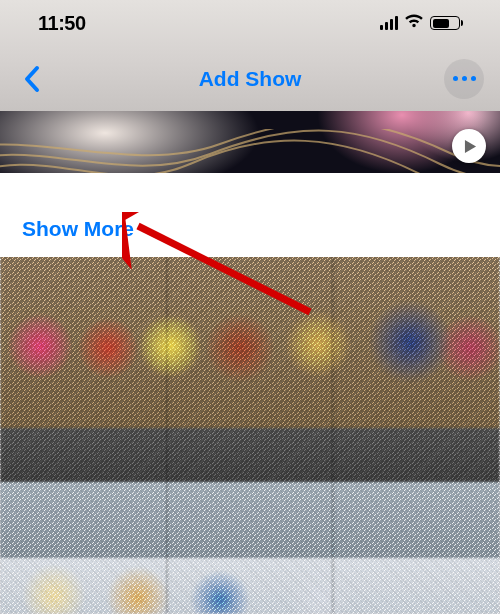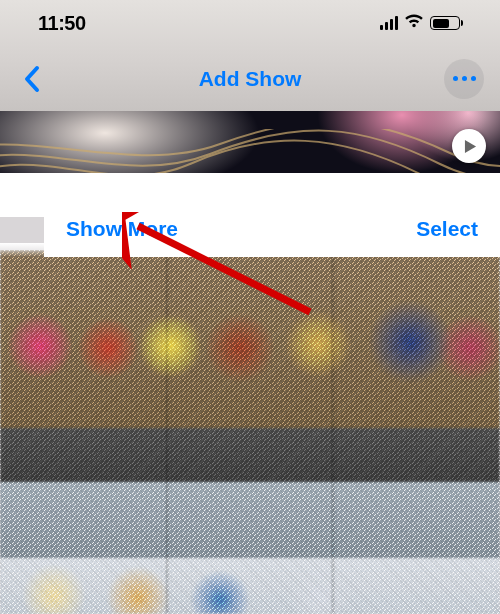--- a/index.html
+++ b/index.html
@@ -40,21 +40,21 @@
   .swirl { position:absolute; left:-40px; top:18px; width:620px; height:70px; }
   .swirl path { fill:none; stroke:#cba96e; stroke-width:2; opacity:.7; }
   .play-btn { position:absolute; right:14px; bottom:10px; width:34px; height:34px; border-radius:50%; background:#fff; display:flex; align-items:center; justify-content:center; cursor:pointer; box-shadow:0 1px 4px rgba(0,0,0,.4); }
   .play-btn svg { width:13px; height:13px; margin-left:2px; }
   .play-btn svg polygon { fill:#666; }
 
   
   .gap { position:absolute; top:173px; left:0; right:0; height:44px; background:#fff; }
 
   
-  .action-row { position:absolute; top:217px; left:0; right:0; height:40px; background:#fff; display:flex; align-items:flex-start; justify-content:space-between; padding:0 22px 0 22px; z-index:15;margin-left:44px; }
+  .action-row { position:absolute; top:217px; left:0; right:0; height:40px; background:#fff; display:flex; align-items:flex-start; justify-content:space-between; padding:0 22px 0 22px; z-index:15; }
   .link { color:#007aff; font-size:21px; font-weight:600; cursor:pointer; }
 
   
   .gallery { position:absolute; top:250px; left:0; right:0; bottom:0; overflow:hidden; }
   .gallery-bg { position:absolute; inset:0; filter: blur(1px) contrast(105%); }
   .band { position:absolute; left:0; right:0; }
   .band1 { top:0; height:190px; background:
       radial-gradient(circle 45px at 40px 96px, #d83a66 0%, rgba(216,58,102,0) 72%),
       radial-gradient(circle 42px at 108px 98px, #b93b2c 0%, rgba(185,59,44,0) 72%),
       radial-gradient(circle 44px at 170px 96px, #e9d24a 0%, rgba(233,210,74,0) 72%),
@@ -154,21 +154,20 @@
       <svg viewBox="0 0 12 14">
           <polygon points="0,0 12,7 0,14"></polygon>
         </svg>
     </div>
   </div>
 
   <div class="gap"></div>
 
   <div class="action-row">
     <span class="link">Show More</span>
-    <span class="link">Select</span>
   </div>
 
   <div class="row-fade"></div>
 
   <div class="gallery">
     <div class="gallery-bg">
       <div class="band band1"></div>
       <div class="band band2"></div>
       <div class="band band3"></div>
       <div class="band band4"></div>

